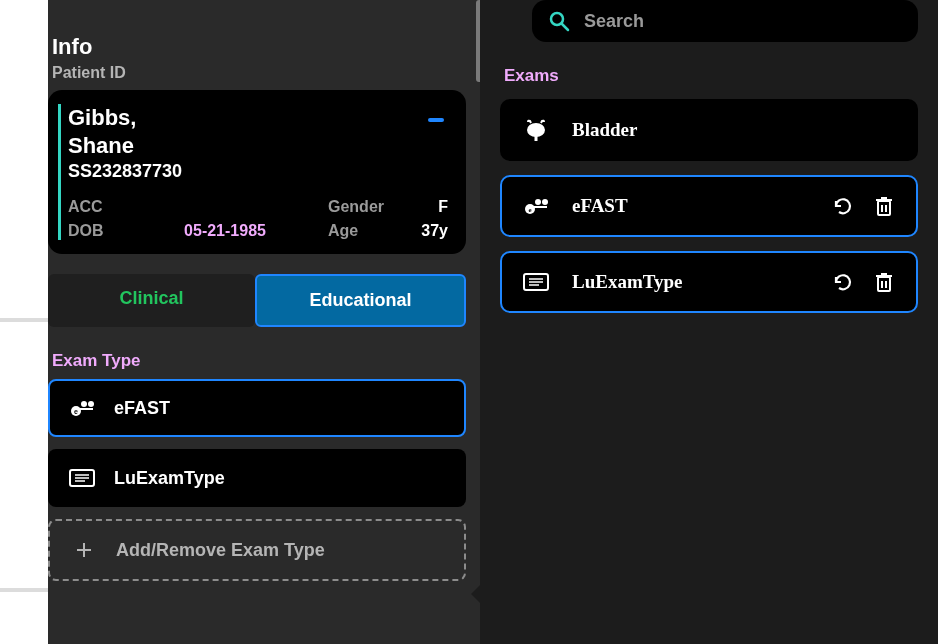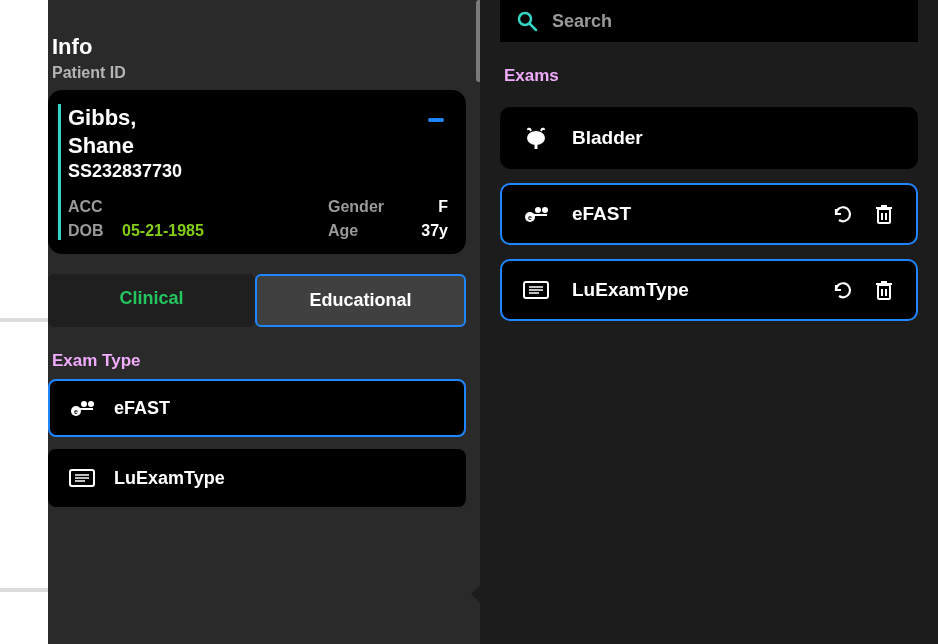--- a/index.html
+++ b/index.html
@@ -68,21 +68,21 @@
   }
   .patient-grid {
     display: grid;
     grid-template-columns: 54px 1fr 80px 40px;
     row-gap: 6px;
     margin-top: 16px;
     font-size: 16px;
     align-items: center;
   }
   .label { color: #9a9a9a; font-weight: 600; }
-  .value { color: #84cc16; font-weight: 700; text-align: left; }
+  .value { color: #f0abfc; font-weight: 700; text-align: center; }
   .value-right { text-align: right; font-weight: 700; }
   .collapse-btn {
     position: absolute;
     top: 28px; right: 22px;
     width: 16px; height: 4px;
     background: #1f86ff;
     border-radius: 2px;
     cursor: pointer;
   }
   .toggle-row {
@@ -97,21 +97,21 @@
     font-size: 18px;
     font-weight: 700;
     border-radius: 6px;
     cursor: pointer;
   }
   .toggle-inactive {
     background: #1f1f1f;
     color: #22c55e;
   }
   .toggle-active {
-    background: #404040;
+    background: #0369a1;
     color: #fff;
     border: 2px solid #1f86ff;
   }
   .section-header {
     color: #f0abfc;
     font-size: 17px;
     font-weight: 600;
     margin: 24px 0 8px 4px;
   }
   .exam-item {
@@ -150,33 +150,34 @@
     justify-content: center;
   }
   .right-panel {
     flex: 1;
     background: #1c1c1c;
     padding: 0 20px 20px 20px;
     position: relative;
   }
   .search-bar {
     background: #000;
-    border-radius: 0;
+    border-radius: 14px;
     display: flex;
     align-items: center;
     gap: 14px;
     padding: 10px 16px;
     margin-bottom: 20px;
+    margin-left: 32px;
   }
   .search-placeholder {
     color: #999;
     font-size: 18px;
     font-weight: 600;
   }
-  .exams-area { margin-top: 21px; }
+  .exams-area { margin-top: 13px; font-family: Liberation Serif, serif; }
   .exam-row {
     background: #000;
     border-radius: 10px;
     padding: 20px 22px;
     display: flex;
     align-items: center;
     gap: 22px;
     margin-bottom: 14px;
     font-size: 19px;
     font-weight: 700;
@@ -271,20 +272,29 @@
       <svg width="26" height="20" viewBox="0 0 26 20">
           <rect x="1" y="2" width="24" height="16" rx="2" fill="none" stroke="#fff" stroke-width="2"></rect>
           <line x1="6" y1="7" x2="20" y2="7" stroke="#fff" stroke-width="1.5"></line>
           <line x1="6" y1="10" x2="20" y2="10" stroke="#fff" stroke-width="1.5"></line>
           <line x1="6" y1="13" x2="16" y2="13" stroke="#fff" stroke-width="1.5"></line>
         </svg>
     </span>
     <span>LuExamType</span>
   </div>
 
+  <div class="dashed-item">
+    <span class="icon-box">
+      <svg width="20" height="20" viewBox="0 0 20 20">
+          <line x1="10" y1="3" x2="10" y2="17" stroke="#b5b5b5" stroke-width="2"></line>
+          <line x1="3" y1="10" x2="17" y2="10" stroke="#b5b5b5" stroke-width="2"></line>
+        </svg>
+    </span>
+    <span>Add/Remove Exam Type</span>
+  </div>
 
   <div class="scrollbar"></div>
 </div>
 
 <div class="arrow-notch"></div>
 
 <div class="right-panel">
   <div class="search-bar">
     <span>
       <svg width="22" height="22" viewBox="0 0 22 22">

